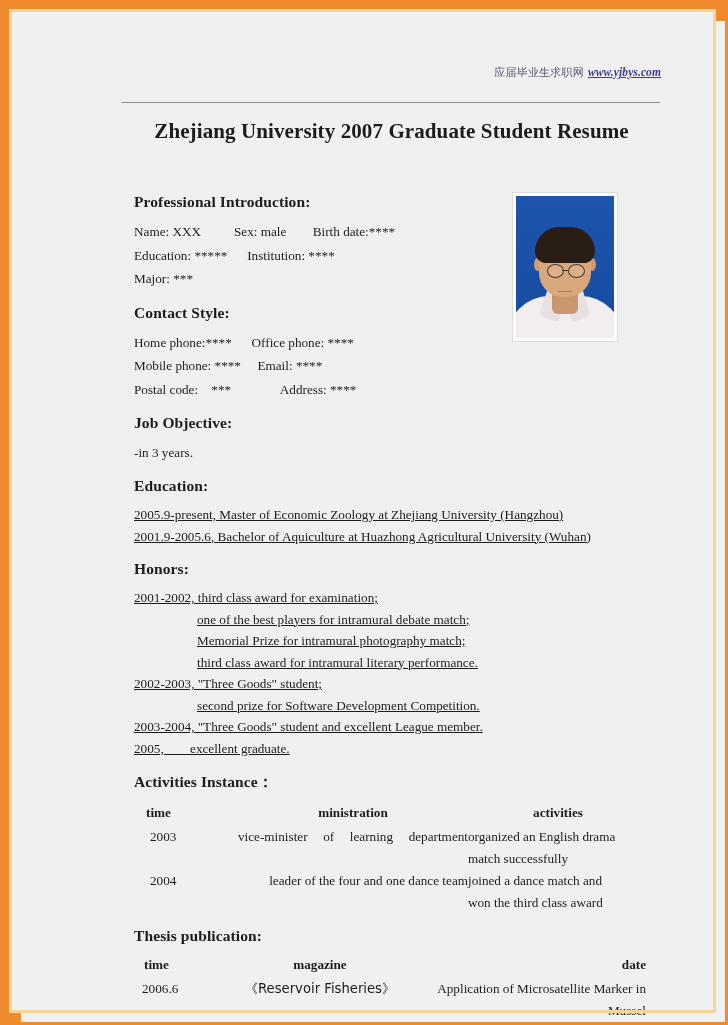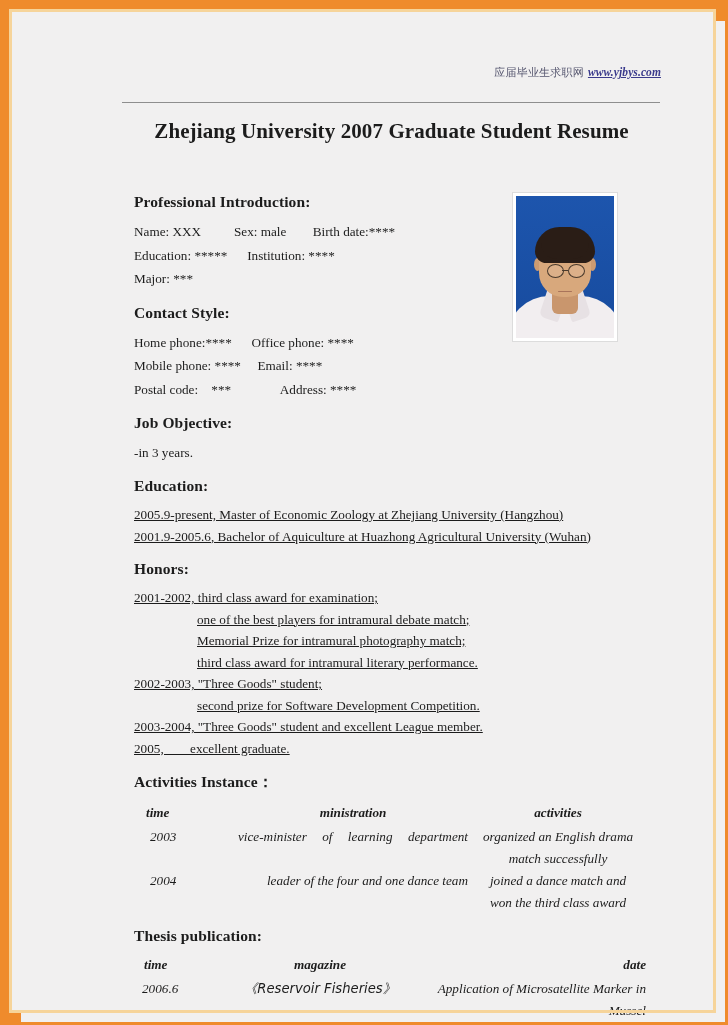--- a/index.html
+++ b/index.html
@@ -242,42 +242,41 @@
     width: 14px; height: 0;
     border-top: 1.6px solid #a9745a;
     border-radius: 2px;
   }
 
   
   table.grid {
     border-collapse: collapse;
     width: 502px;
     table-layout: fixed;
-    font-style: italic;
   }
   table.grid td, table.grid th {
     padding: 0;
     font-size: 13.2px;
     line-height: 22px;
     vertical-align: top;
     font-weight: normal;
   }
   table.grid th {
     font-weight: bold;
     text-align: center;
     padding-bottom: 2px;
   }
 
   
   .act .c-time  { width: 92px;  text-align: left;   padding-left: 16px; }
   .act .c-min   { width: 230px; }
   .act .c-act   { width: 180px; }
   .act th.c-time { text-align: left; padding-left: 12px; }
   .act td.c-min  { text-align: justify; text-justify: inter-word; }
-  .act td.c-act  { text-align: center; }
+  .act td.c-act  { text-align: left; }
   .act th.c-min, .act th.c-act { text-align: center; }
   .act td.c-min.r2 { text-align: right; }
 
   
   .thesis .t-time { width: 92px; text-align: left; padding-left: 8px; }
   .thesis .t-mag  { width: 168px; text-align: center; }
   .thesis .t-title{ width: 242px; text-align: right; }
   .thesis th.t-time { text-align: left; padding-left: 10px; }
   .cjk { font-family: "DejaVu Sans", sans-serif; font-size: 12.4px; }
 </style>

